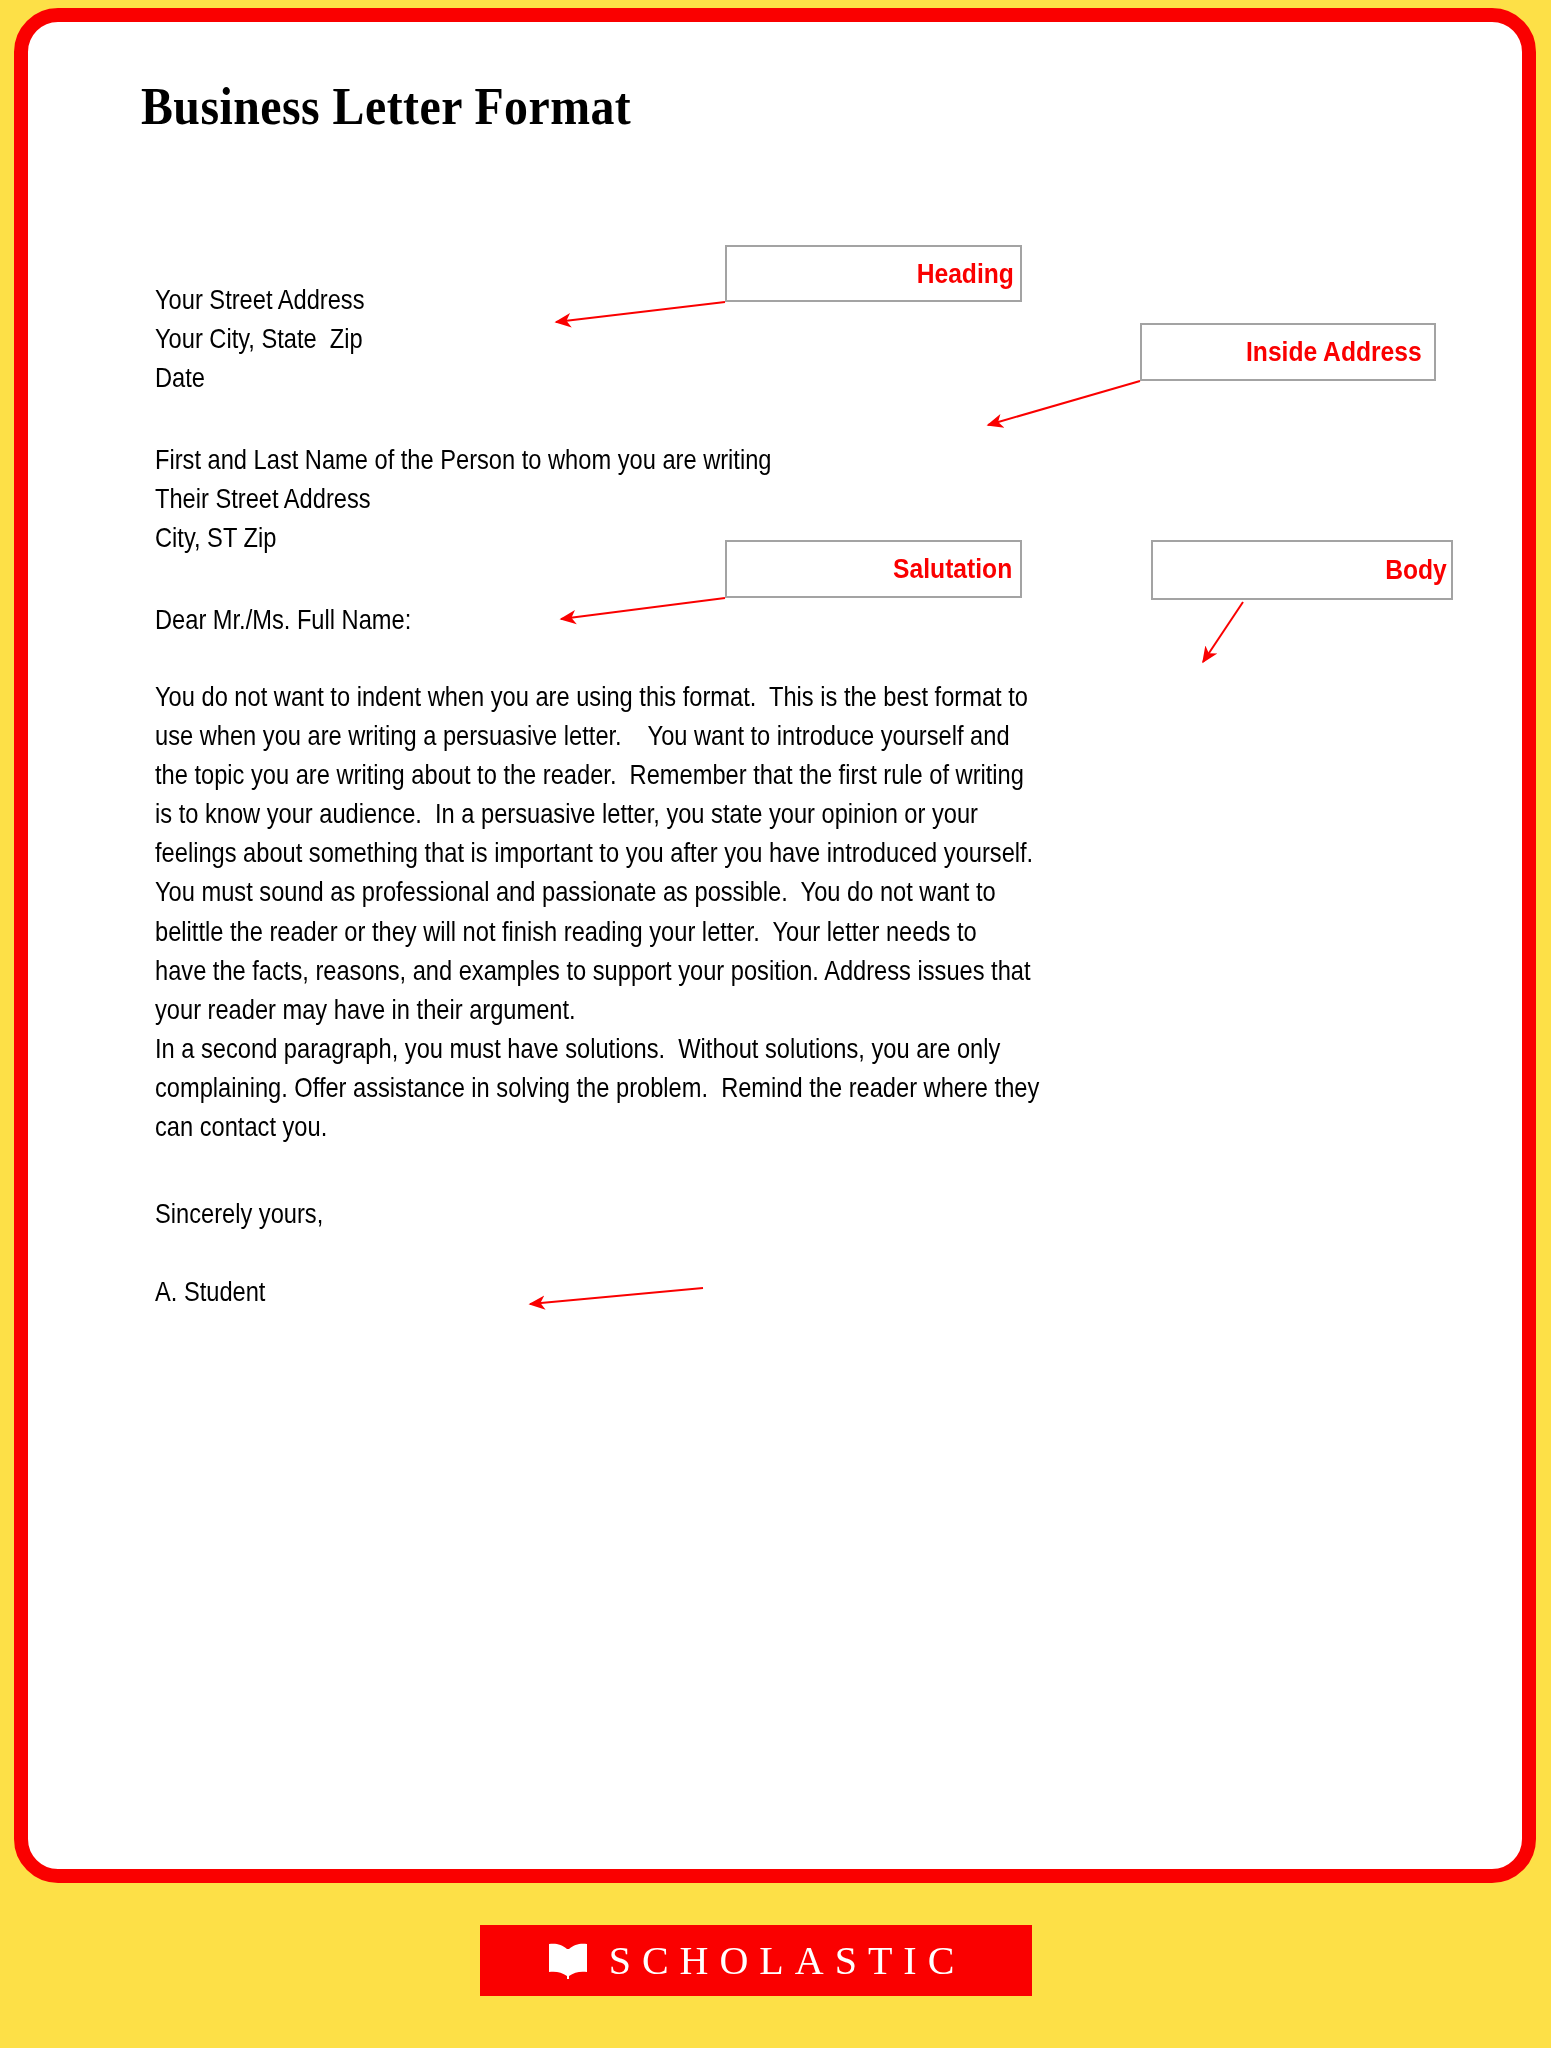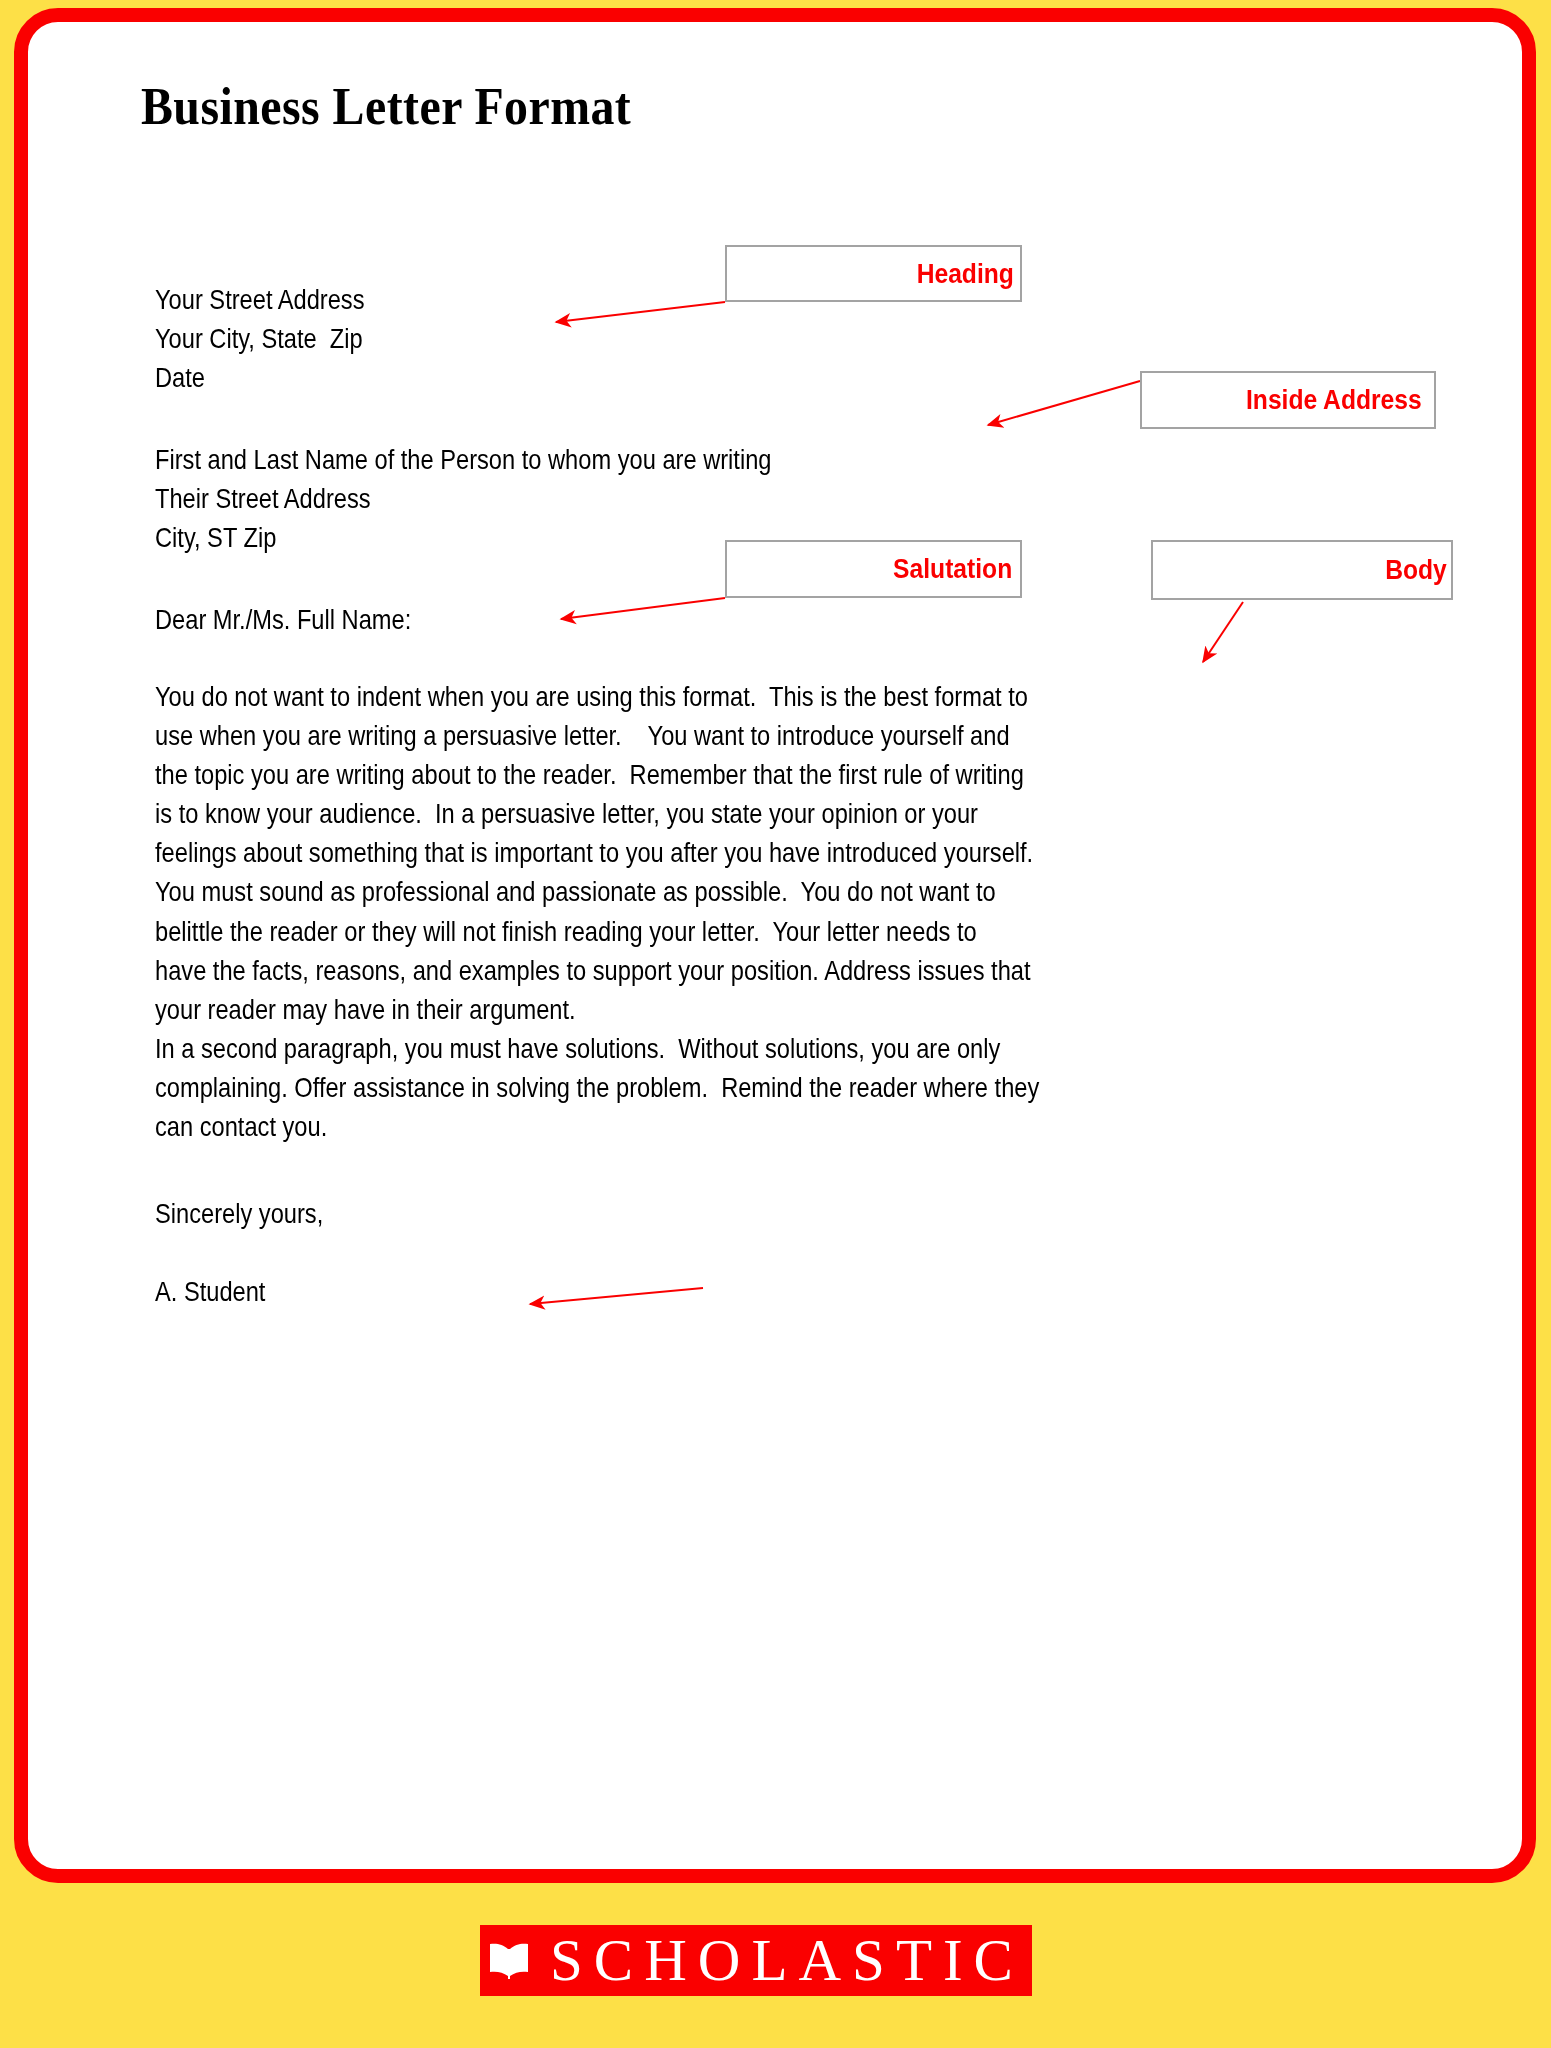--- a/index.html
+++ b/index.html
@@ -81,21 +81,21 @@
   .callout .callout-label {
     font-family: "Liberation Sans Narrow", "Liberation Sans", sans-serif;
     font-weight: bold;
     font-size: 28px;
     color: #fa0000;
     transform: scaleX(0.88);
     white-space: nowrap;
   }
 
   #callout-heading        { left: 697px;  top: 223px;  width: 297px;  height: 57px; }
-  #callout-inside-address { left: 1112px; top: 301px;  width: 296px;  height: 58px; margin-top: 48px; }
+  #callout-inside-address { left: 1112px; top: 301px;  width: 296px;  height: 58px; }
   #callout-salutation     { left: 697px;  top: 518px;  width: 297px;  height: 58px; padding-left: 6px; }
   #callout-body           { left: 1123px; top: 518px;  width: 302px;  height: 60px; }
   #callout-signature      { left: 675px;  top: 1205px; width: 300px;  height: 62px; }
 
   
   #arrows {
     position: absolute;
     left: 0; top: 0;
     width: 1551px; height: 2048px;
     pointer-events: none;
@@ -114,21 +114,21 @@
     justify-content: center;
     gap: 14px;
   }
   #scholastic-book {
     width: 42px;
     height: 40px;
     flex: none;
   }
   #scholastic-word {
     font-family: "Liberation Serif", "DejaVu Serif", serif;
-    font-size: 59px;
+    font-size: 40px;
     color: #ffffff;
     letter-spacing: 11px;
     padding-left: 6px;
     white-space: nowrap;
   }
 </style>
 </head>
 <body>
 
 <div id="page-frame">

